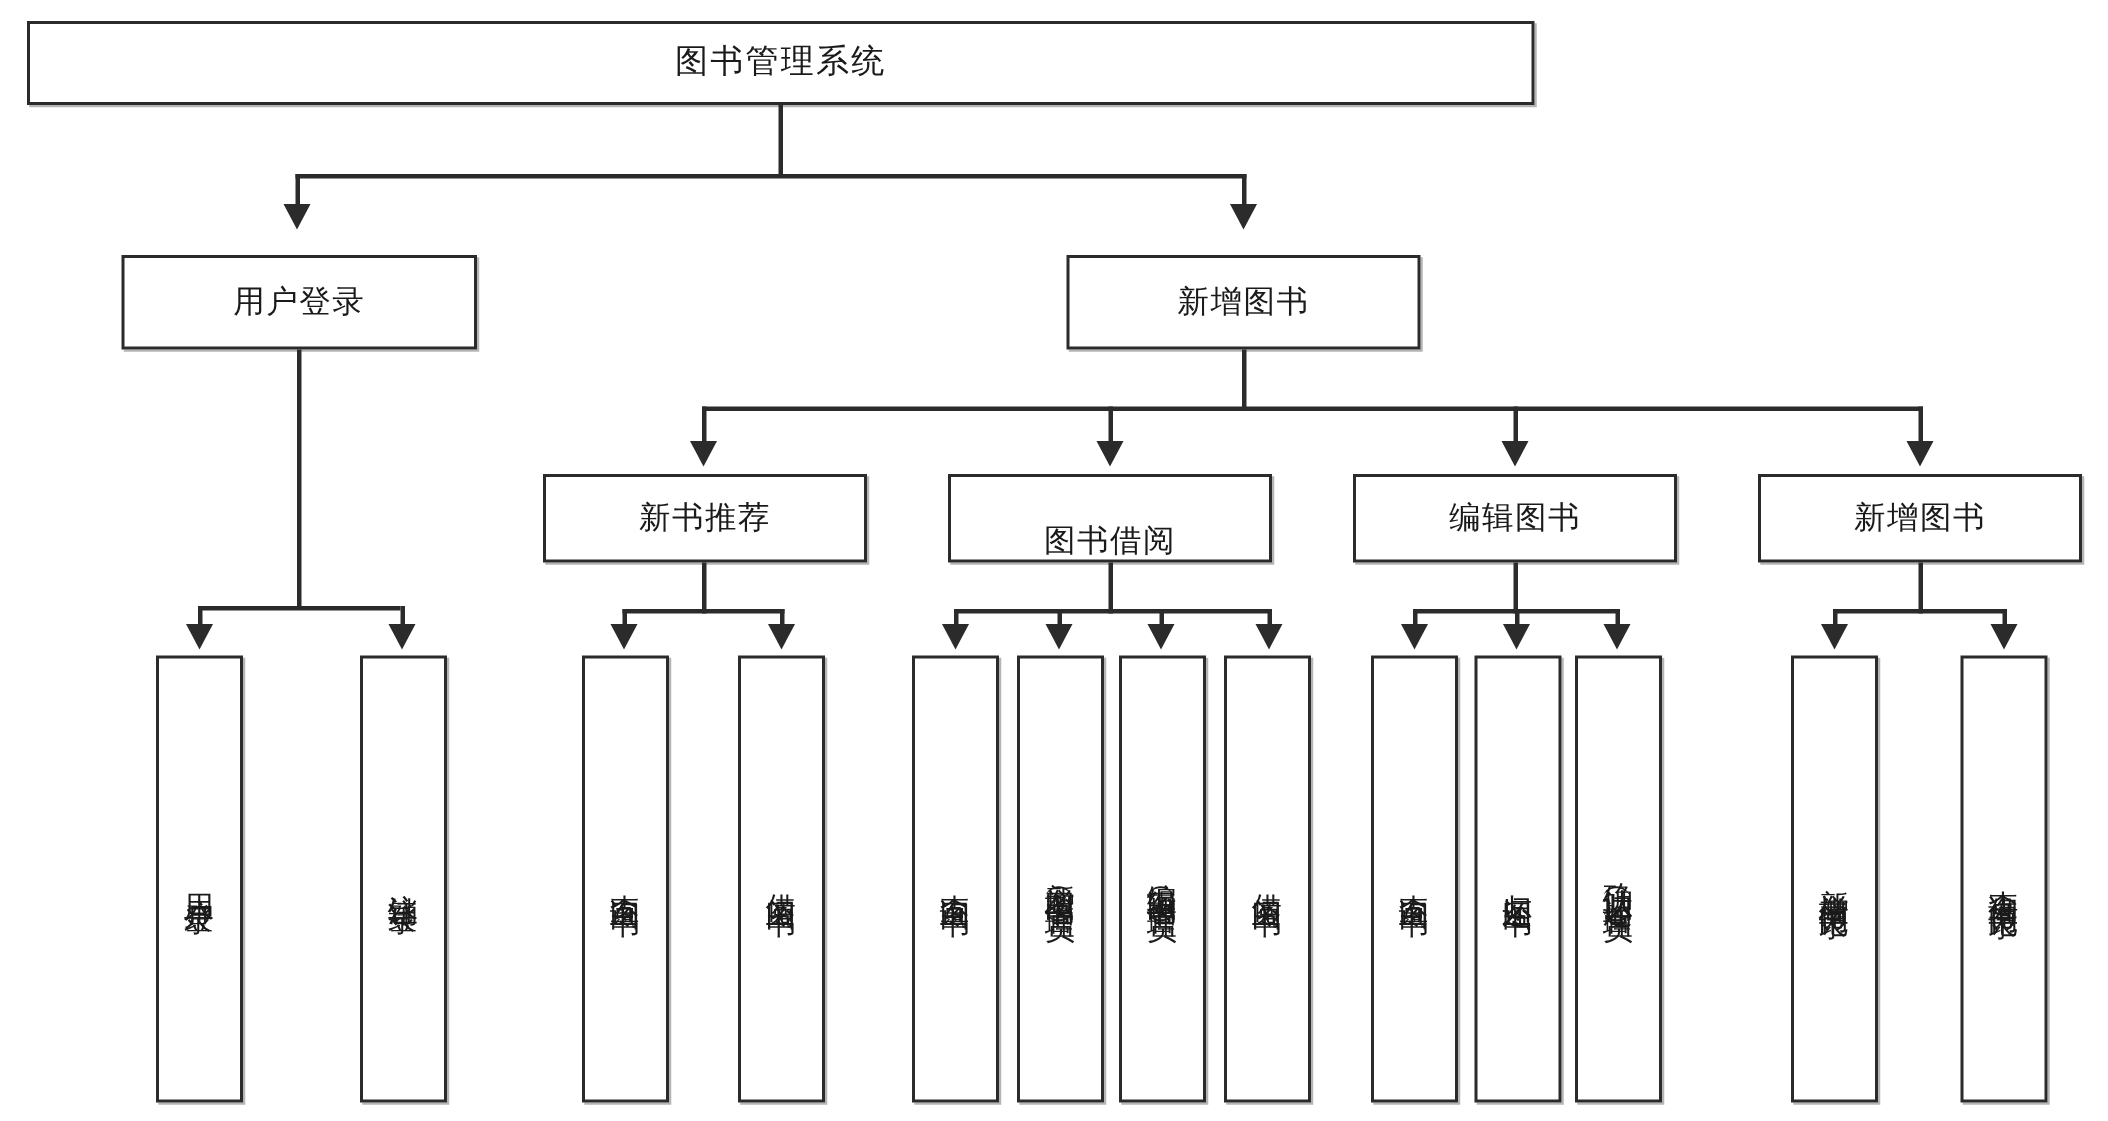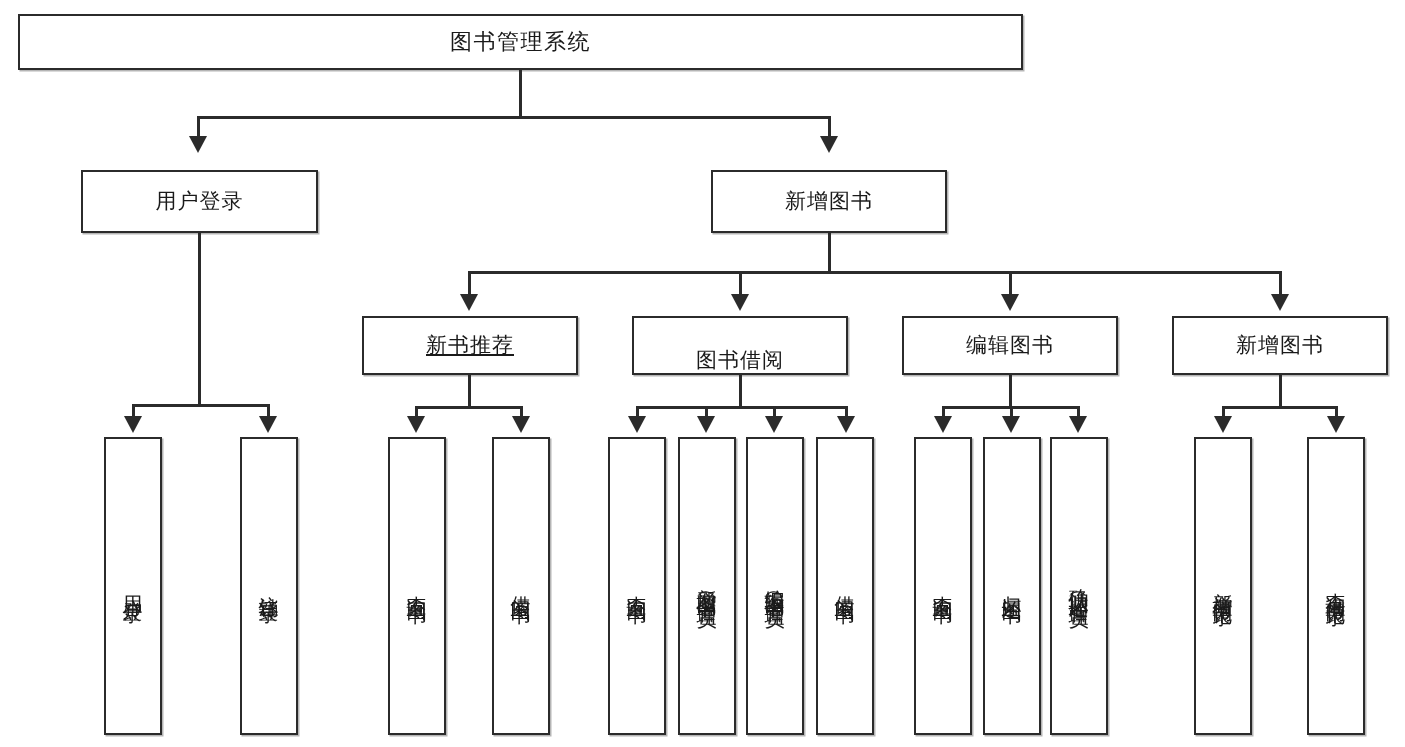--- a/index.html
+++ b/index.html
@@ -123,21 +123,21 @@
   <div class="hline" style="left:468px; top:271px; width:814px; height:3px;"></div>
   <div class="vline" style="left:468px; top:271px; width:3px; height:25px;"></div>
   <div class="arrow" style="left:460px; top:294px;"></div>
   <div class="vline" style="left:739px; top:271px; width:3px; height:25px;"></div>
   <div class="arrow" style="left:731px; top:294px;"></div>
   <div class="vline" style="left:1009px; top:271px; width:3px; height:25px;"></div>
   <div class="arrow" style="left:1001px; top:294px;"></div>
   <div class="vline" style="left:1279px; top:271px; width:3px; height:25px;"></div>
   <div class="arrow" style="left:1271px; top:294px;"></div>
 
-  <div class="node h" style="left:362px; top:316px; width:216px; height:59px;text-decoration:underline;">
+  <div class="node h" style="left:362px; top:316px; width:216px; height:59px;">
     <span class="label">新书推荐</span>
   </div>
   <div class="node h" style="left:632px; top:316px; width:216px; height:59px;align-items:flex-end;">
     <span class="label">图书借阅</span>
   </div>
   <div class="node h" style="left:902px; top:316px; width:216px; height:59px;">
     <span class="label">编辑图书</span>
   </div>
   <div class="node h" style="left:1172px; top:316px; width:216px; height:59px;">
     <span class="label">新增图书</span>

